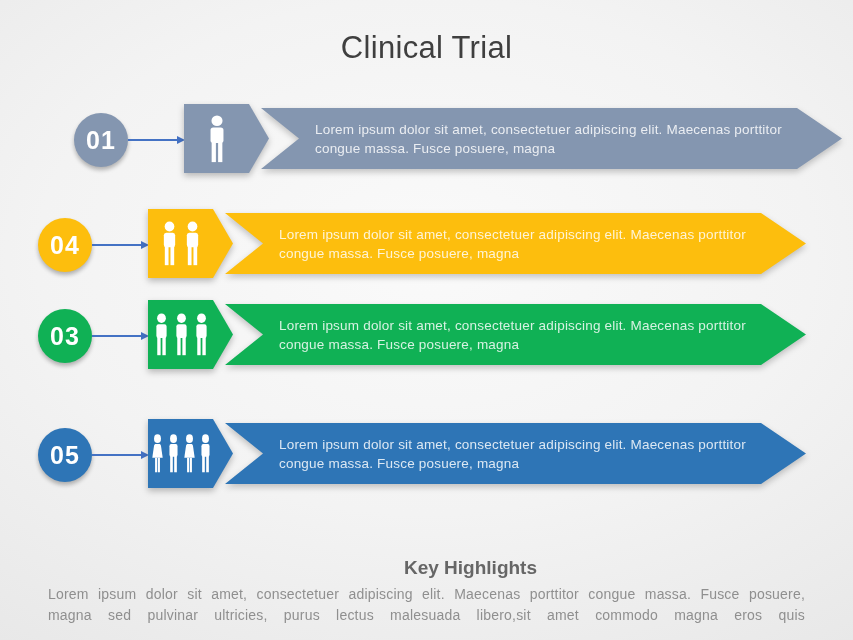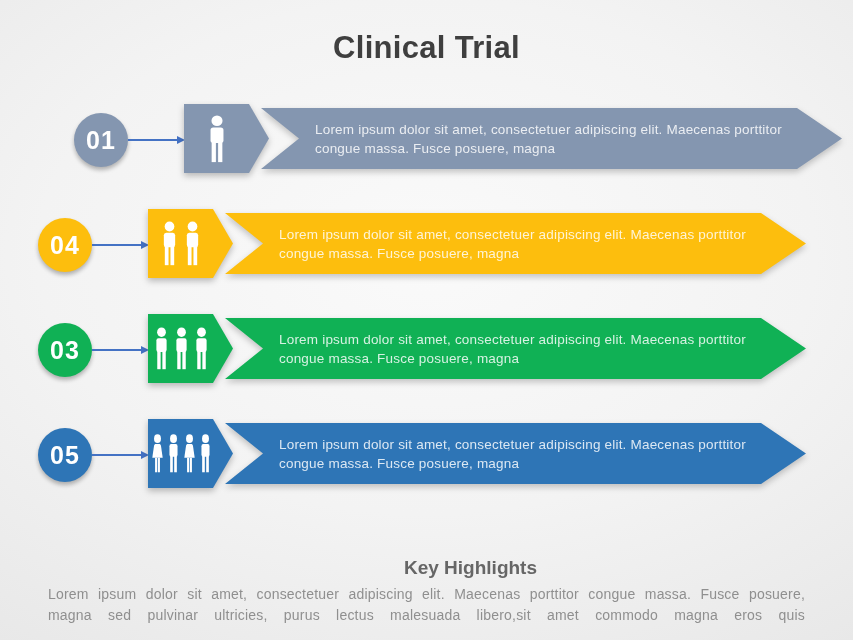--- a/index.html
+++ b/index.html
@@ -7,21 +7,21 @@
   body { font-family:"Liberation Sans", sans-serif; }
 
   .slide {
     position:relative; width:853px; height:640px; overflow:hidden;
     background: radial-gradient(ellipse 130% 115% at 50% 40%,
       #fafafa 0%, #f3f3f3 35%, #e8e8e8 65%, #dcdcdc 92%, #d5d5d5 100%);
   }
 
   .title {
     position:absolute; top:30px; left:0; width:100%;
-    text-align:center; font-size:31px; font-weight:bold;
+    text-align:center; font-size:31px; font-weight:normal;
     color:var(--title-text); letter-spacing:.3px;
   }
 
   .row { position:absolute; left:0; width:853px; height:105px; }
 
   .circle {
     position:absolute; left:38px; top:9px; width:54px; height:54px;
     border-radius:50%; background:var(--c);
     display:flex; align-items:center; justify-content:center;
     box-shadow:0 3px 4px rgba(0,0,0,.28);
@@ -130,21 +130,21 @@
             <rect x="14.2" y="30" width="4.6" height="23"></rect>
           </svg>
       </div>
     </div>
     <div class="banner-wrap">
       <div class="banner"></div>
       <div class="banner-text">Lorem ipsum dolor sit amet, consectetuer adipiscing elit. Maecenas porttitor congue massa. Fusce posuere, magna</div>
     </div>
   </div>
 
-  <div class="row" style="top: 314px; padding-left: 16px; --c: #10B155;">
+  <div class="row" style="top: 300px; padding-left: 16px; --c: #10B155;">
     <div class="circle">
       <span>03</span>
     </div>
     <div class="connector-line"></div>
     <div class="connector-head"></div>
     <div class="pent-wrap">
       <div class="pent"></div>
       <div class="icon" style="gap:1px">
         <svg width="19" height="43" viewBox="0 0 26 54" preserveAspectRatio="none">
             <circle cx="13" cy="6.5" r="6"></circle>

